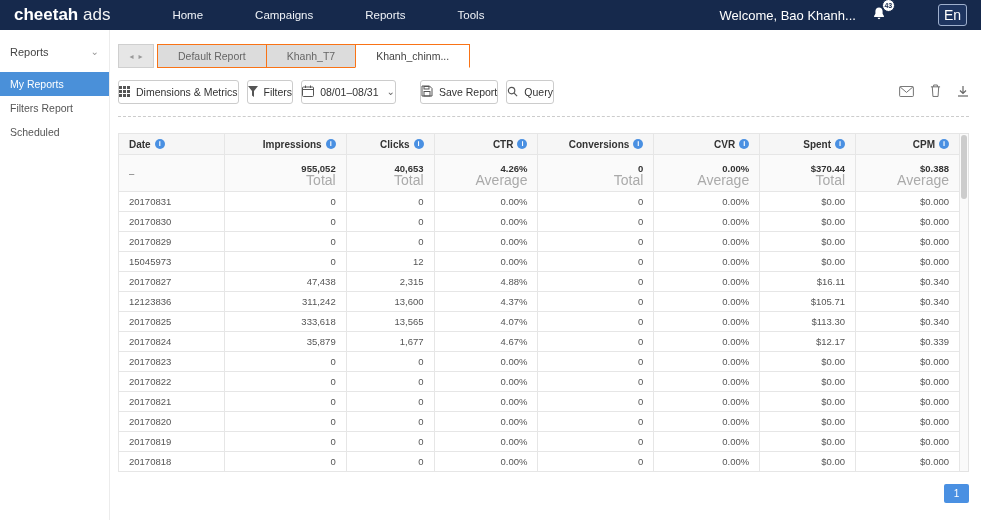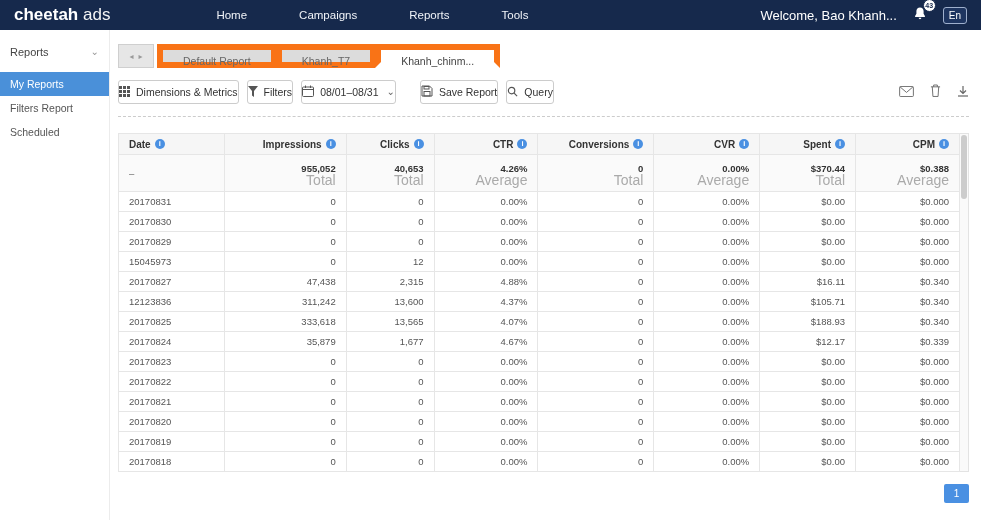--- a/index.html
+++ b/index.html
@@ -1,35 +1,35 @@
 <!DOCTYPE html>
 <html><head>
 <meta charset="utf-8">
 <style>
   * { margin:0; padding:0; box-sizing:border-box; }
   html,body { width:981px; height:520px; overflow:hidden; background:#fff;
     font-family:"Liberation Sans", sans-serif; }
 
   
   .navbar { height:30px; background:#16294c; display:flex; align-items:center;
-    padding:0 14px; color:#fff;gap:44px; }
+    padding:0 14px; color:#fff; }
   .brand { font-size:17px; margin-right:62px; white-space:nowrap; cursor:pointer; }
   .brand-bold { font-weight:bold; }
   .brand-light { font-weight:300; opacity:.95; }
   .nav-items { display:flex; gap:52px; font-size:11.5px; }
   .nav-item { cursor:pointer; color:#f0f3f8; }
   .nav-right { margin-left:auto; display:flex; align-items:center; gap:16px; }
   .welcome { font-size:13px; color:#fff; white-space:nowrap; }
   .bell-wrap { position:relative; display:inline-flex; cursor:pointer; }
   .badge { position:absolute; top:-7px; right:-9px; background:#fff; color:#16294c;
     border:1px solid #16294c; border-radius:50%; min-width:13px; height:13px;
     font-size:7px; font-weight:bold; display:flex; align-items:center;
     justify-content:center; padding:0 1px; }
   .lang { border:1px solid #9fb0cd; background:#1e3560; border-radius:3px;
-    padding:2px 5px; font-size:10px; cursor:pointer; }
+    padding:2px 5px; font-size:14px; cursor:pointer;margin-left:36px; }
 
   
   .layout { display:flex; height:490px; }
   .sidebar { flex:0 0 110px; width:110px; background:#fff;
     border-right:1px solid #ececec; padding-top:16px; }
   .sidebar-header { display:flex; justify-content:space-between; align-items:center;
     padding:0 10px 14px 10px; font-size:11px; color:#444; cursor:pointer; }
   .chev { color:#999; font-size:10px; line-height:6px; }
   .side-item { height:24px; line-height:24px; padding-left:10px; font-size:10.5px;
     color:#555; cursor:pointer; white-space:nowrap; }
@@ -37,21 +37,21 @@
 
   .content { flex:1; background:#fff; padding:0 12px 0 8px; position:relative; }
 
   
   .tabbar { margin-top:14px; display:flex; align-items:stretch; height:24px; }
   .tab-arrows { display:flex; align-items:center; justify-content:center; gap:5px;
     width:36px; background:#e6e6e6; border:1px solid #cfcfcf; color:#999;
     font-size:8px; margin-right:3px; }
   .tab-arrow { cursor:pointer; }
   .tab { padding:0 20px; line-height:22px; background:#dcdcdc;
-    border:6px solid #f97316; font-size:10.5px; color:#666; margin-right:-1px;
+    border:1px solid #f97316; font-size:10.5px; color:#666; margin-right:-1px;
     cursor:pointer; white-space:nowrap; }
   .tab.active { background:#fff; color:#444; border-bottom-color:#fff; }
 
   
   .toolbar { margin-top:12px; display:flex; align-items:center; gap:8px; }
   .btn { display:inline-flex; align-items:center; gap:6px; height:24px;
     padding:0 0; background:#fff; border:1px solid #ccc; border-radius:3px;
     font-size:10.5px; color:#333; cursor:pointer; font-family:inherit; white-space:nowrap; }
   .btn .caret { font-size:10px; color:#666; line-height:6px; margin-left:2px; }
   .btn-gap { margin-left:16px; }
@@ -340,21 +340,21 @@
               <td>$105.71</td>
               <td>$0.340</td>
             </tr>
             <tr>
               <td class="col-date">20170825</td>
               <td>333,618</td>
               <td>13,565</td>
               <td>4.07%</td>
               <td>0</td>
               <td>0.00%</td>
-              <td>$188.93</td>
+              <td>$113.30</td>
               <td>$0.340</td>
             </tr>
             <tr>
               <td class="col-date">20170824</td>
               <td>35,879</td>
               <td>1,677</td>
               <td>4.67%</td>
               <td>0</td>
               <td>0.00%</td>
               <td>$12.17</td>

